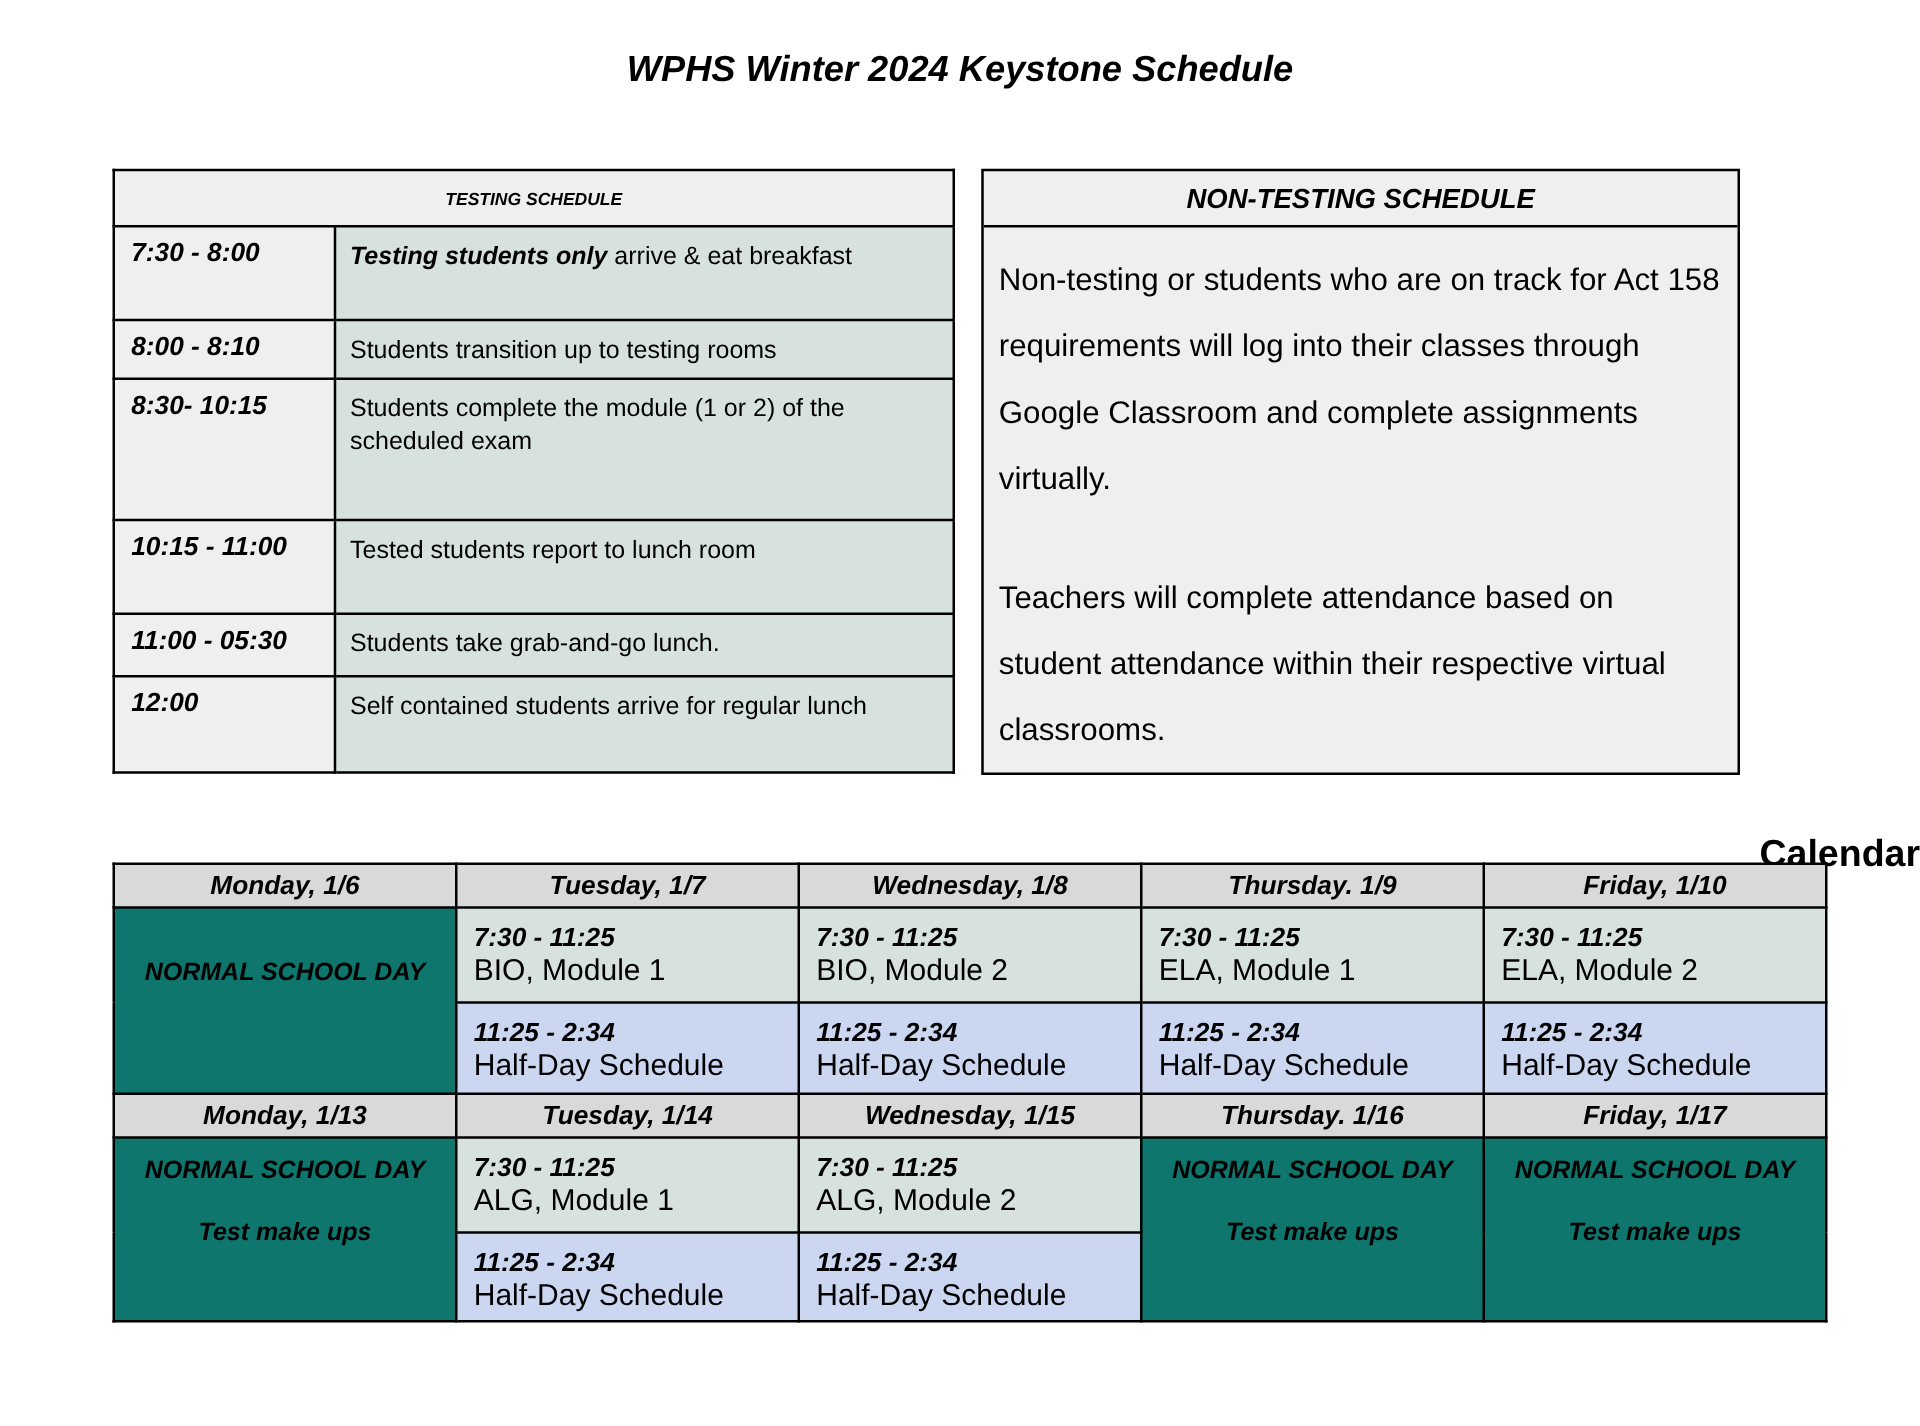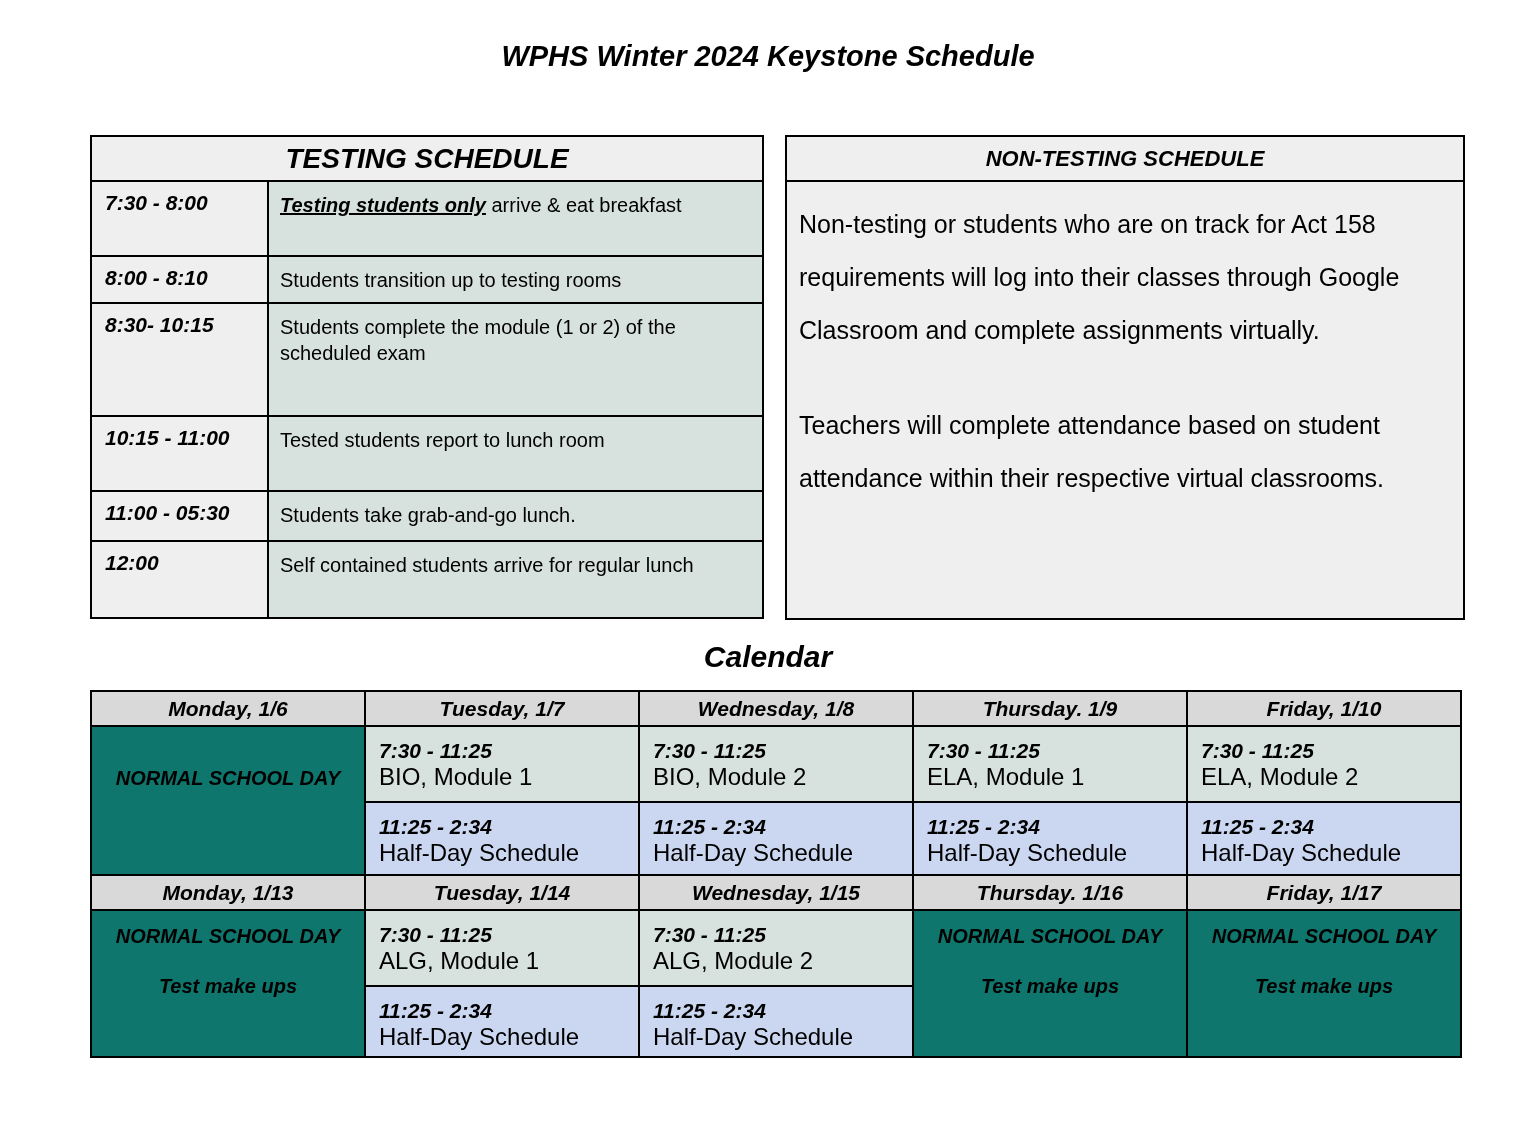--- a/index.html
+++ b/index.html
@@ -13,49 +13,49 @@
     font-size:29px; font-weight:bold; font-style:italic;
   }
 
   
   table { border-collapse:collapse; table-layout:fixed; }
   td, th { border:2px solid #000; }
 
   .testing-table { position:absolute; left:90px; top:135px; width:672px; }
   .testing-table .tbl-head {
     background:#efefef; text-align:center; font-weight:bold; font-style:italic;
-    font-size:28px; height:45px; vertical-align:middle;
+    font-size:14px; height:45px; vertical-align:middle;
   }
   .testing-table td { vertical-align:top; }
   .time-cell {
     background:#efefef; font-weight:bold; font-style:italic; font-size:21px;
     padding:9px 6px 0 13px; width:177px;
   }
   .desc-cell {
     background:#d7e2df; font-size:20px; padding:10px 14px 0 11px; line-height:26px;
   }
-  .em-underline { font-weight:bold; font-style:italic; text-decoration:underline; }
+  .em-underline { font-weight:bold; font-style:italic; }
 
   
   .nontesting {
-    position:absolute; left:785px; top:135px; width:680px; height:485px;
+    position:absolute; left:785px; top:135px; width:607px; height:485px;
     border:2px solid #000; background:#efefef;
   }
   .nontesting-head {
     height:45px; border-bottom:2px solid #000; display:flex;
     align-items:center; justify-content:center;
     font-weight:bold; font-style:italic; font-size:22px;
   }
   .nontesting-body { padding:16px 12px 0 12px; font-size:25px; line-height:53px; }
   .nontesting-body .para2 { margin-top:42px; }
 
   
   .calendar-title {
-    position:absolute; top:640px; left:0; width:100%; text-align:center;
-    font-size:30px; font-weight:bold; font-style:italic;
+    position:absolute; top:667px; left:0; width:100%; text-align:right;
+    font-size:30px; font-weight:bold; 
   }
   .calendar-table { position:absolute; left:90px; top:690px; width:1372px; }
   .day-head {
     background:#d9d9d9; height:35px; text-align:center; vertical-align:middle;
     font-weight:bold; font-style:italic; font-size:21px;
   }
   .row-am { height:76px; }
   .row-pm { height:73px; }
   .session-am { background:#d7e2df; }
   .session-pm { background:#cbd7f1; }

